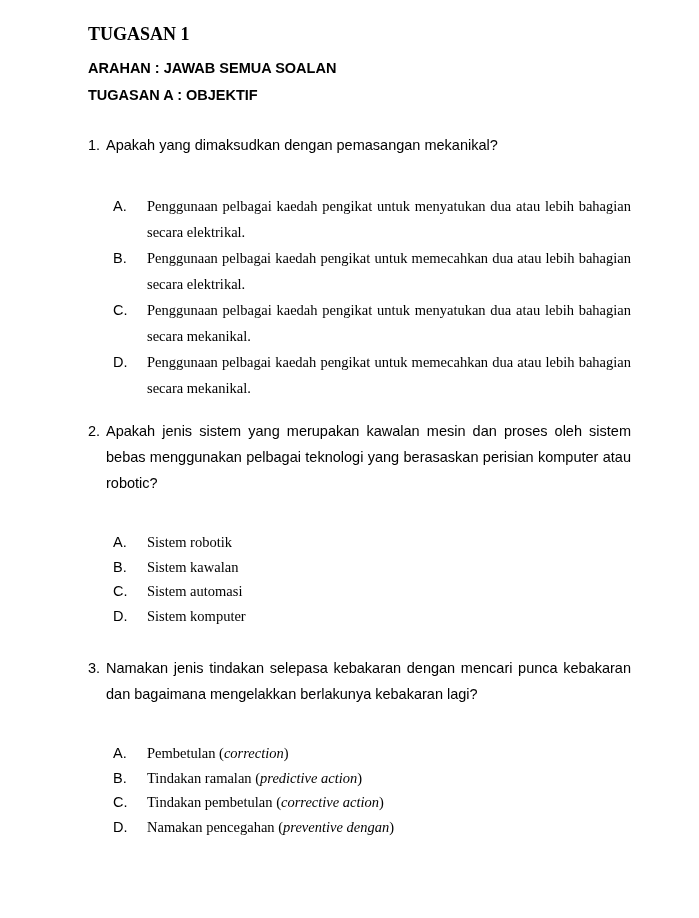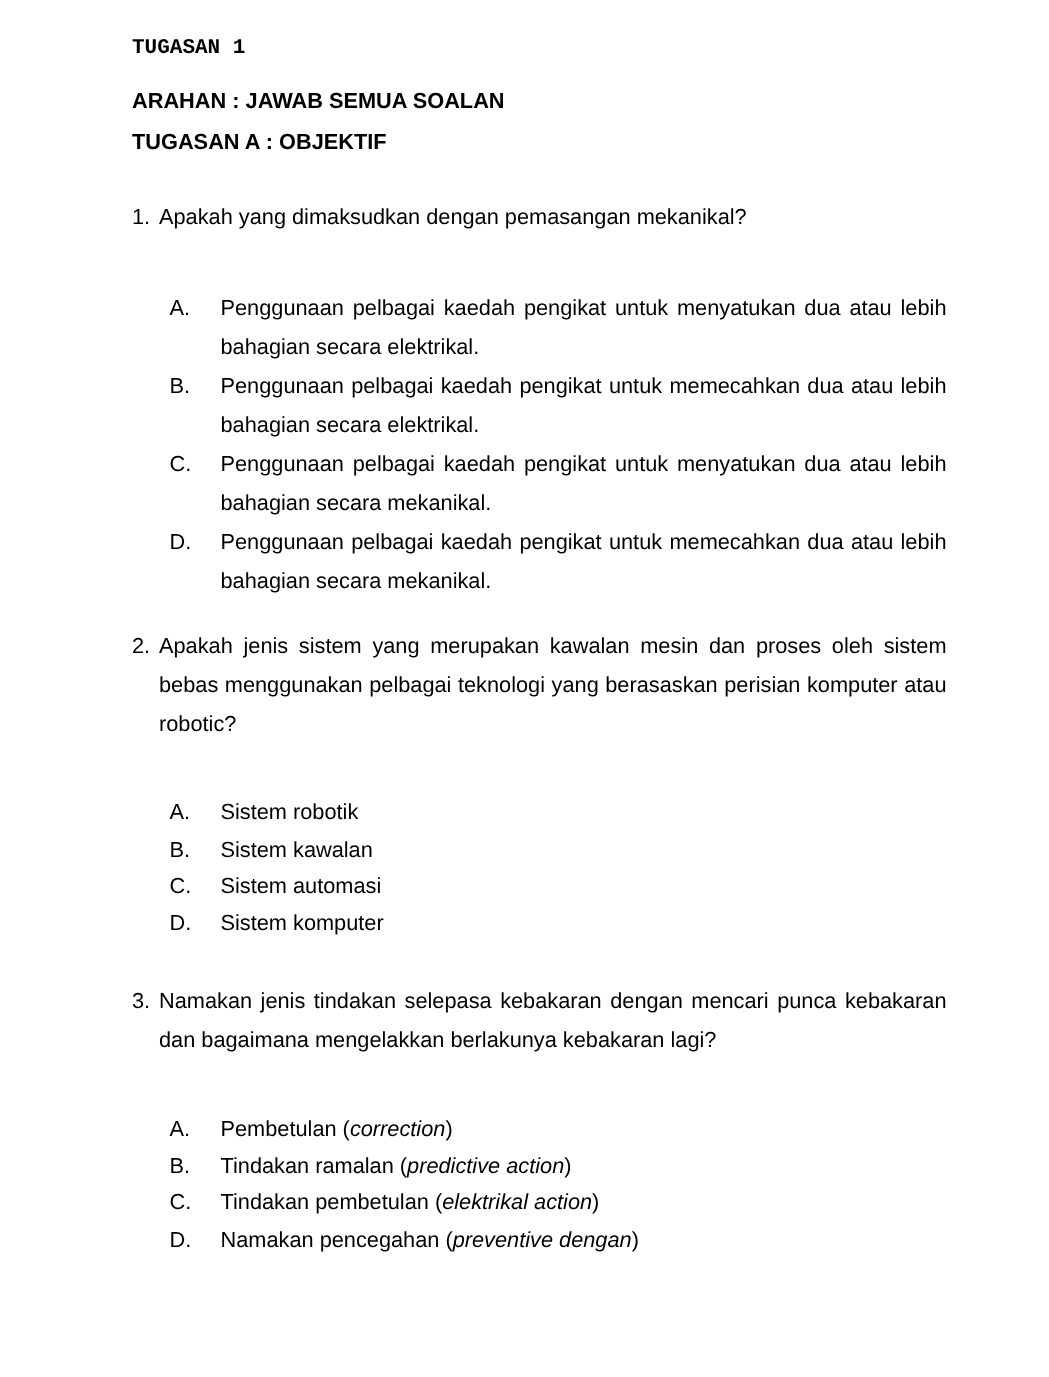--- a/index.html
+++ b/index.html
@@ -2,34 +2,34 @@
 <html><head>
   <meta charset="utf-8">
   <style>
     html, body { margin: 0; padding: 0; background: #ffffff; }
     body {
       width: 699px; height: 918px; position: relative; overflow: hidden;
       font-family: "Liberation Sans", sans-serif; color: #000000;
     }
     .title {
       position: absolute; left: 88px; top: 24px;
-      font-family: Liberation Mono, monospace; font-weight: bold; font-size: 14px;
+      font-family: Liberation Serif, serif; font-weight: bold; font-size: 18px;
     }
     .heading {
       position: absolute; left: 88px; font-weight: bold; font-size: 14.5px; text-align: center;
     }
     .q {
       position: absolute; left: 88px; width: 543px; font-size: 14.5px; line-height: 26px;
     }
     .q .num { position: absolute; left: 0; top: 0; }
     .q .txt { margin-left: 18px; text-align: justify; text-align-last: left; }
     .opts { position: absolute; left: 113px; width: 518px; font-size: 14.5px; }
     .opt { position: relative; line-height: 26px; }
     .opt .letter { position: absolute; left: 0; top: 0; }
-    .opt .otext { margin-left: 34px; text-align: justify; }
+    .opt .otext { margin-left: 34px; text-align: justify; font-family: Liberation Serif, serif; }
     .opt.short { line-height: 24.5px; }
     i { font-style: italic; }
   </style>
 </head>
 <body>
 
 <div>
 
   <div class="title">TUGASAN 1</div>
   <div class="heading" style="top:60px">ARAHAN : JAWAB SEMUA SOALAN</div>
@@ -89,21 +89,21 @@
     <div class="opt short">
       <span class="letter">A.</span>
       <div class="otext"><span>Pembetulan (</span><i>correction</i><span>)</span></div>
     </div>
     <div class="opt short">
       <span class="letter">B.</span>
       <div class="otext"><span>Tindakan ramalan (</span><i>predictive action</i><span>)</span></div>
     </div>
     <div class="opt short">
       <span class="letter">C.</span>
-      <div class="otext"><span>Tindakan pembetulan (</span><i>elektrikal action</i><span>)</span></div>
+      <div class="otext"><span>Tindakan pembetulan (</span><i>corrective action</i><span>)</span></div>
     </div>
     <div class="opt short">
       <span class="letter">D.</span>
       <div class="otext"><span>Namakan pencegahan (</span><i>preventive dengan</i><span>)</span></div>
     </div>
   </div>
 
 </div>
 
 </body></html>

